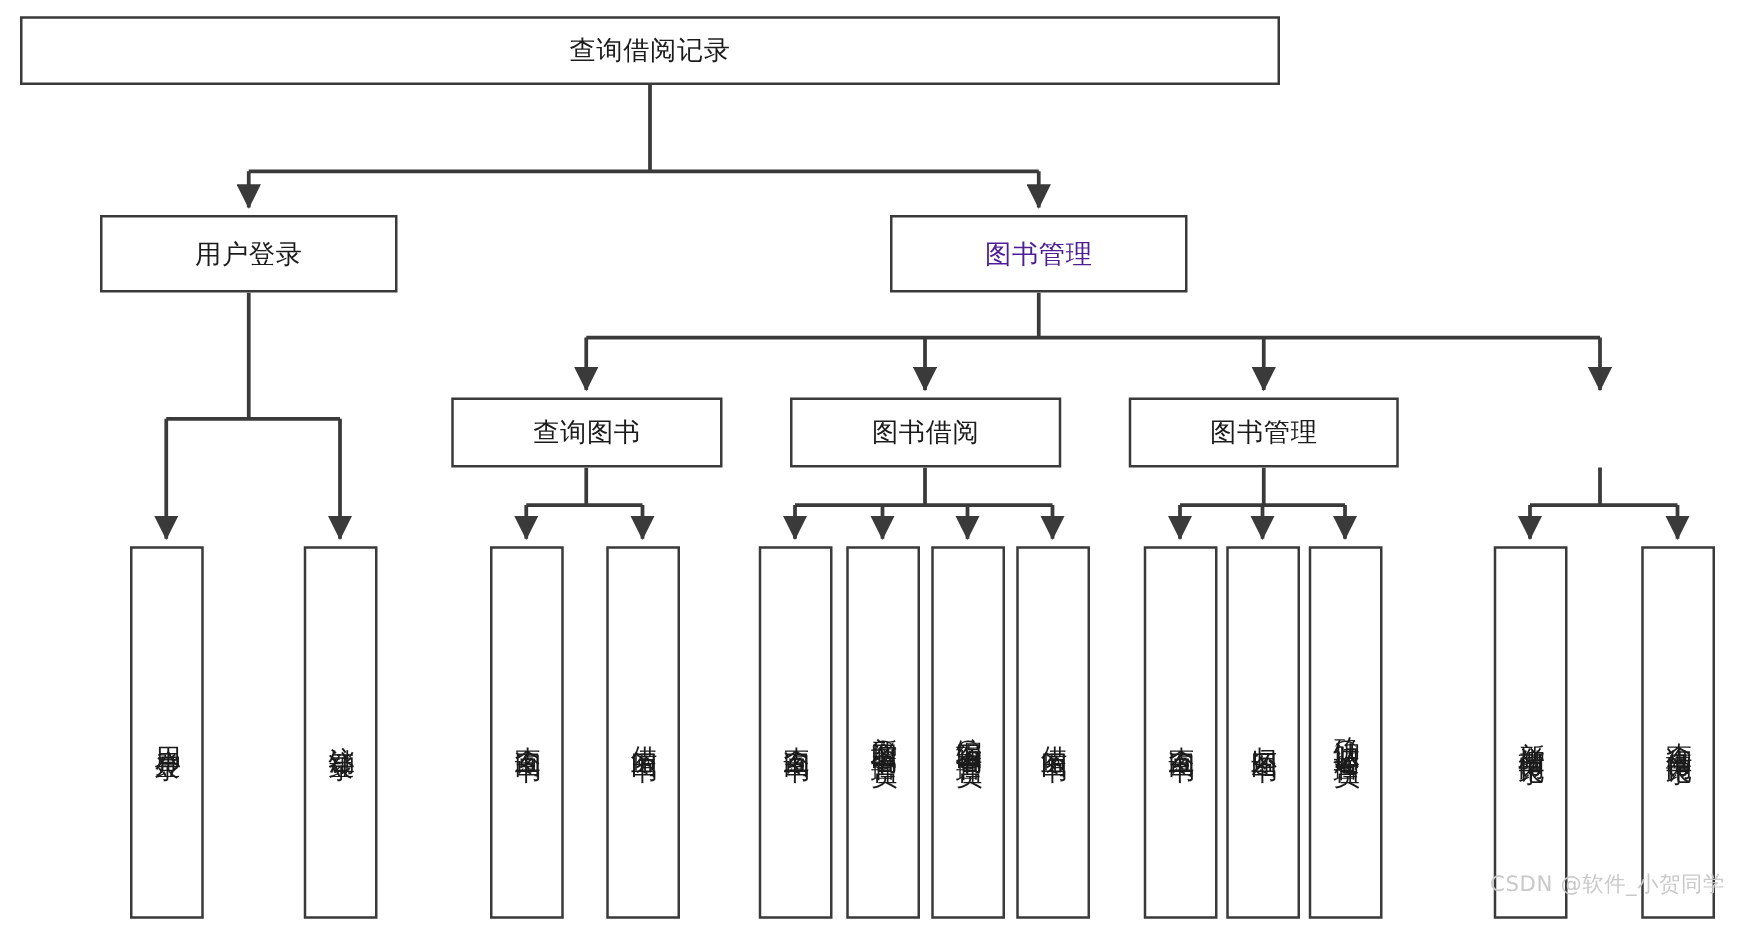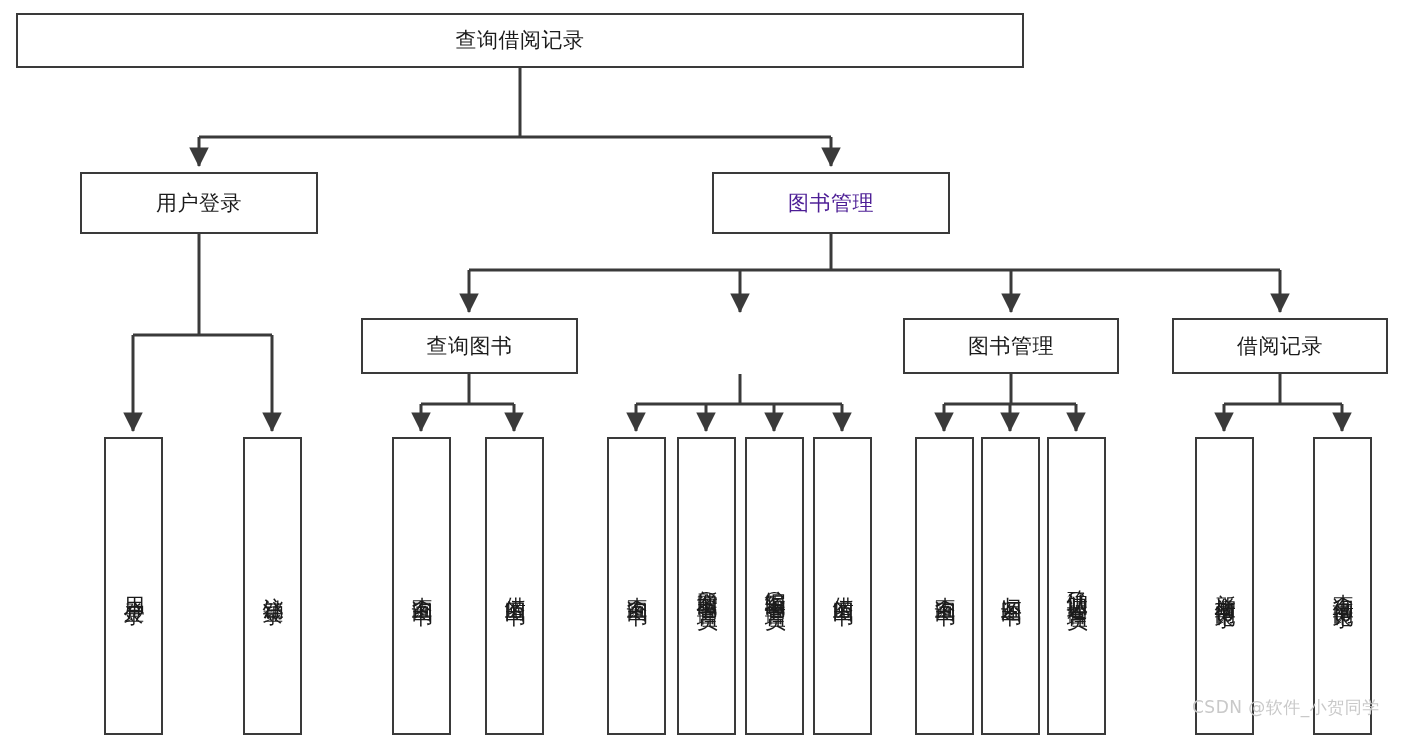--- a/index.html
+++ b/index.html
@@ -134,25 +134,25 @@
   <div class="node horiz" style="left: 80px; top: 172px; width: 238px; height: 62px; border-color: rgb(58, 58, 58); background: rgb(255, 255, 255); color: rgb(27, 27, 27);">
     <span class="label">用户登录</span>
   </div>
   <div class="node horiz" style="left: 712px; top: 172px; width: 238px; height: 62px; border-color: rgb(58, 58, 58); background: rgb(255, 255, 255); color: #4c1d95;">
     <span class="label">图书管理</span>
   </div>
 
   <div class="node horiz" style="left: 361px; top: 318px; width: 217px; height: 56px; border-color: rgb(58, 58, 58); background: rgb(255, 255, 255); color: rgb(27, 27, 27);">
     <span class="label">查询图书</span>
   </div>
+  <div class="node horiz" style="left: 632px; top: 318px; width: 217px; height: 56px; border-color: rgb(58, 58, 58); background: rgb(255, 255, 255); color: rgb(27, 27, 27);">
+    <span class="label">图书借阅</span>
+  </div>
   <div class="node horiz" style="left: 903px; top: 318px; width: 216px; height: 56px; border-color: rgb(58, 58, 58); background: rgb(255, 255, 255); color: rgb(27, 27, 27);">
     <span class="label">图书管理</span>
-  </div>
-  <div class="node horiz" style="left: 1172px; top: 318px; width: 216px; height: 56px; border-color: rgb(58, 58, 58); background: rgb(255, 255, 255); color: rgb(27, 27, 27);">
-    <span class="label">借阅记录</span>
   </div>
 
   <div class="node vert" style="left: 104px; top: 437px; width: 59px; height: 298px; border-color: rgb(58, 58, 58); background: rgb(255, 255, 255); color: rgb(27, 27, 27);">
     <span class="label">用户登录</span>
   </div>
   <div class="node vert" style="left: 243px; top: 437px; width: 59px; height: 298px; border-color: rgb(58, 58, 58); background: rgb(255, 255, 255); color: rgb(27, 27, 27);">
     <span class="label">注销登录</span>
   </div>
 
   <div class="node vert" style="left: 392px; top: 437px; width: 59px; height: 298px; border-color: rgb(58, 58, 58); background: rgb(255, 255, 255); color: rgb(27, 27, 27);">

